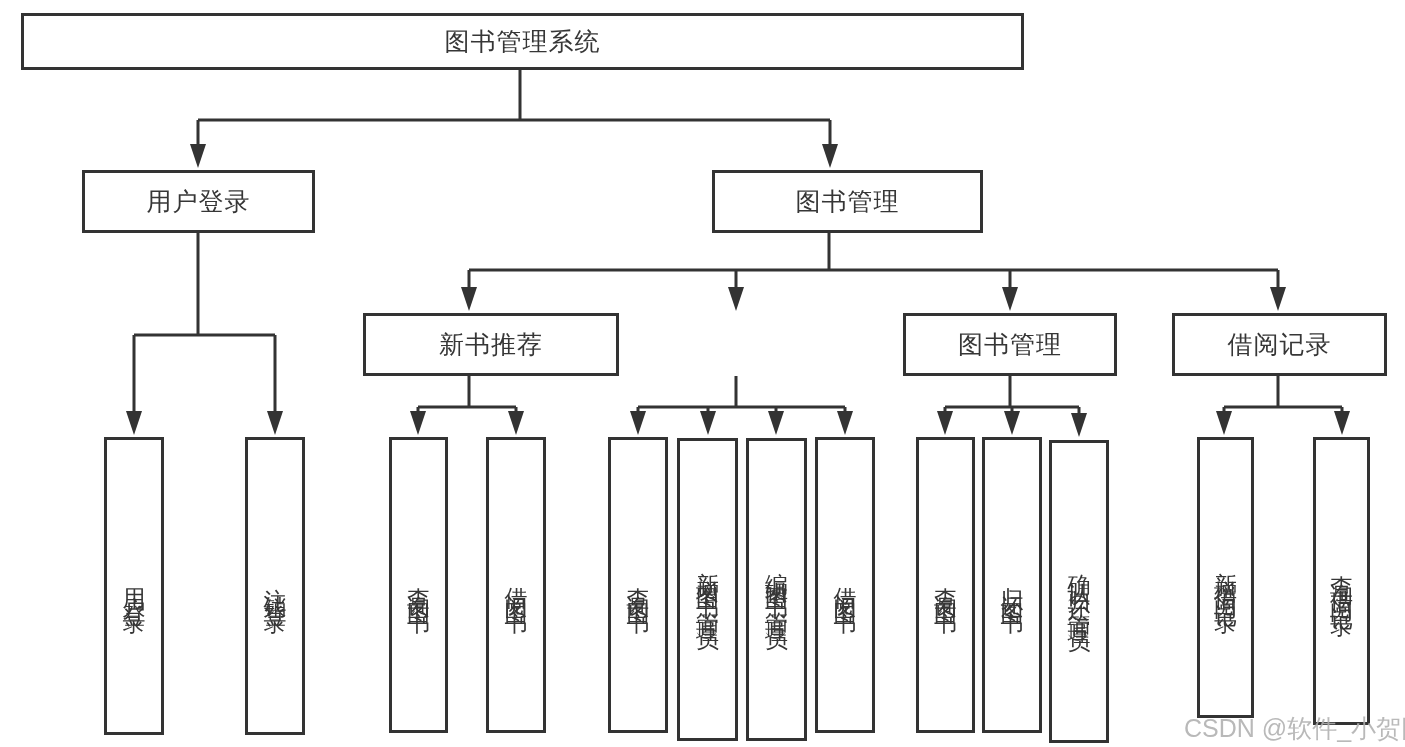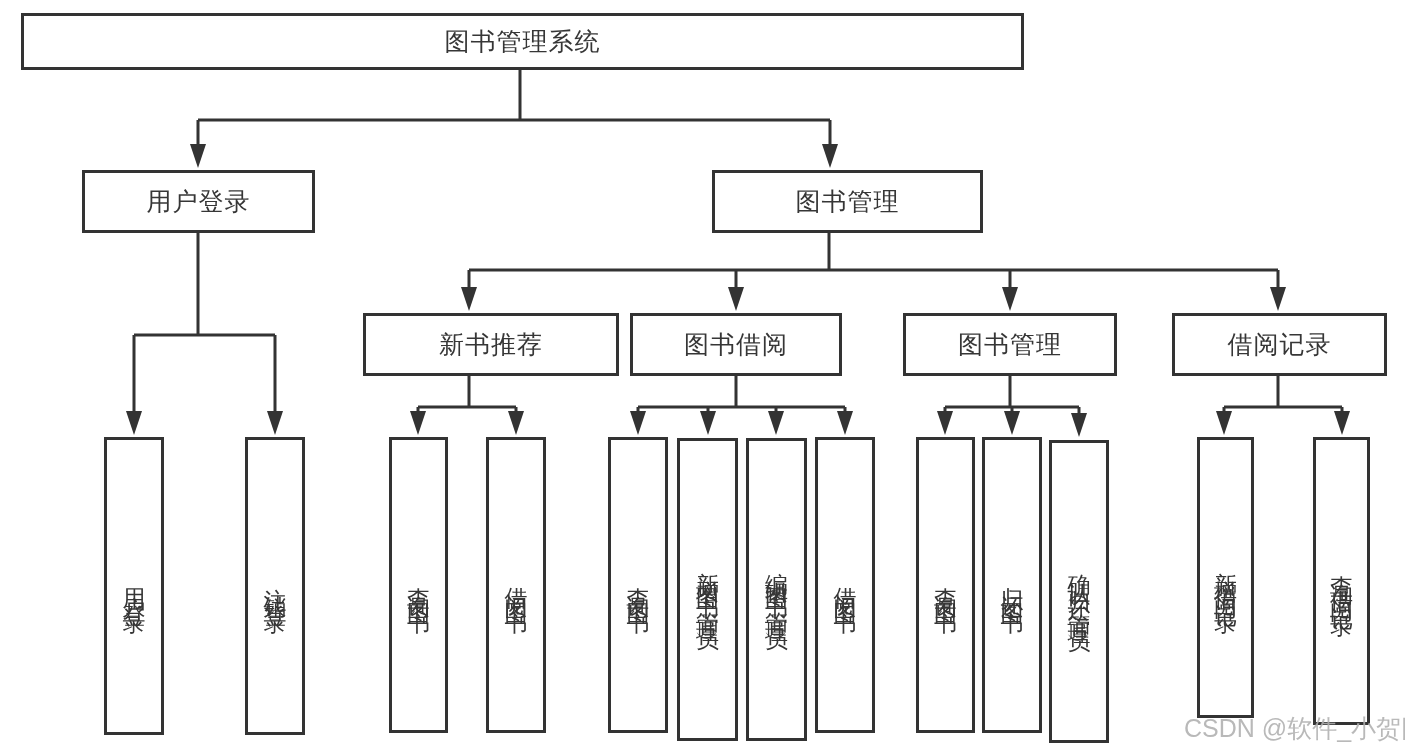--- a/index.html
+++ b/index.html
@@ -72,23 +72,20 @@
   <div class="node" style="left:82px;top:170px;width:233px;height:63px;">
     <span>用户登录</span>
   </div>
   <div class="node" style="left:712px;top:170px;width:271px;height:63px;">
     <span>图书管理</span>
   </div>
 
   <div class="node" style="left:363px;top:313px;width:256px;height:63px;">
     <span>新书推荐</span>
   </div>
-  <div class="node" style="left:630px;top:313px;width:212px;height:63px;">
-    <span>图书借阅</span>
-  </div>
   <div class="node" style="left:903px;top:313px;width:214px;height:63px;">
     <span>图书管理</span>
   </div>
   <div class="node" style="left:1172px;top:313px;width:215px;height:63px;">
     <span>借阅记录</span>
   </div>
 
   <div class="node-v" style="left:104px;top:437px;width:60px;height:298px;">
     <span class="vtext">用户登录</span>
   </div>

